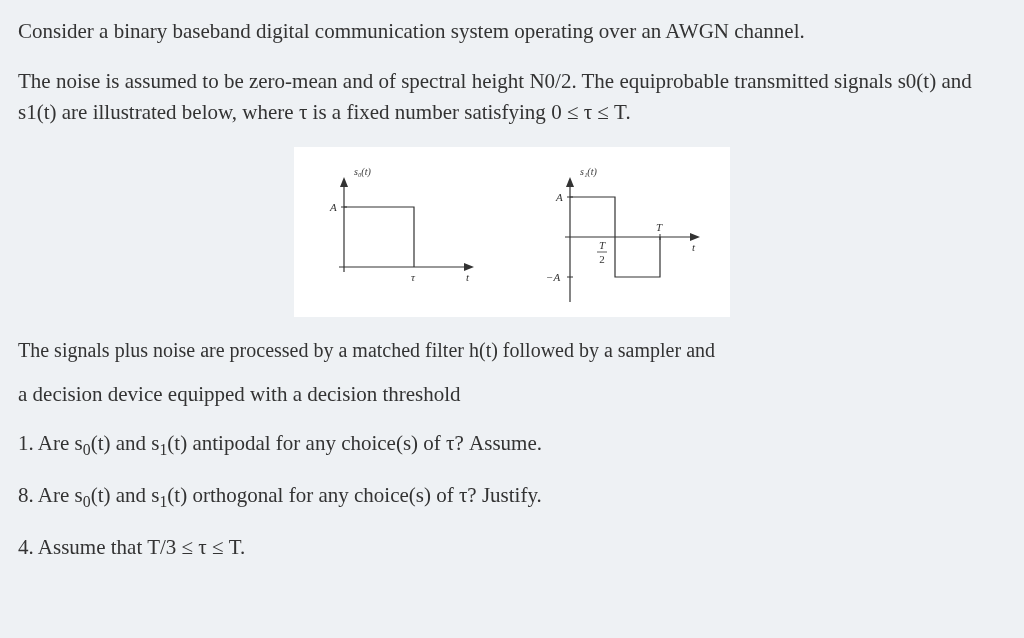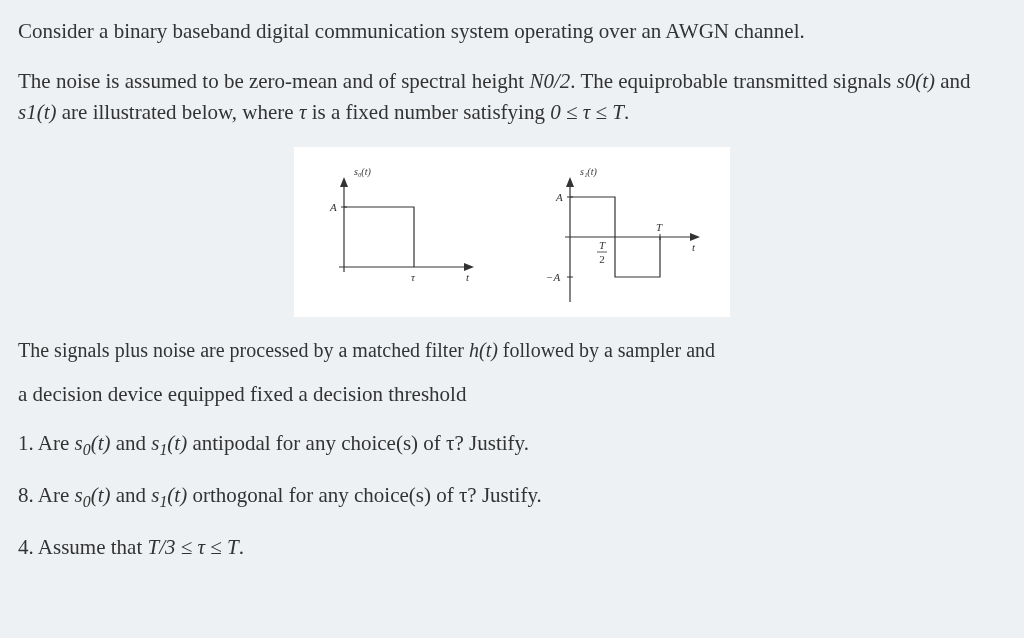--- a/index.html
+++ b/index.html
@@ -19,21 +19,20 @@
       font-size: 21px;
       line-height: 1.5;
       margin-bottom: 18px;
     }
     .para-small {
       font-size: 20px;
       line-height: 1.5;
       margin-bottom: 14px;
     }
     .italic {
-      font-style: italic;
     }
     .diagram-container {
       display: flex;
       justify-content: center;
       margin: 8px 0 18px 0;
     }
     .diagram-box {
       background-color: #ffffff;
       padding: 10px 20px;
       display: flex;
@@ -147,25 +146,25 @@
       </svg>
     </div>
   </div>
 </div>
 
 <p class="para-small">
   <span>The signals plus noise are processed by a matched filter </span><span class="italic">h(t)</span><span> followed by a sampler and</span>
 </p>
 
 <p class="para">
-  <span>a decision device equipped fixed a decision threshold</span>
+  <span>a decision device equipped with a decision threshold</span>
 </p>
 
 <p class="para">
-  <span>1. Are </span><span class="italic"><span>s</span><span class="sub">0</span><span>(t)</span></span><span> and </span><span class="italic"><span>s</span><span class="sub">1</span><span>(t)</span></span><span> antipodal for any choice(s) of τ? Justify.</span>
+  <span>1. Are </span><span class="italic"><span>s</span><span class="sub">0</span><span>(t)</span></span><span> and </span><span class="italic"><span>s</span><span class="sub">1</span><span>(t)</span></span><span> antipodal for any choice(s) of τ? Assume.</span>
 </p>
 
 <p class="para">
   <span>8. Are </span><span class="italic"><span>s</span><span class="sub">0</span><span>(t)</span></span><span> and </span><span class="italic"><span>s</span><span class="sub">1</span><span>(t)</span></span><span> orthogonal for any choice(s) of τ? Justify.</span>
 </p>
 
 <p class="para">
   <span>4. Assume that </span><span class="italic">T/3 ≤ τ ≤ T</span><span>.</span>
 </p>
 

